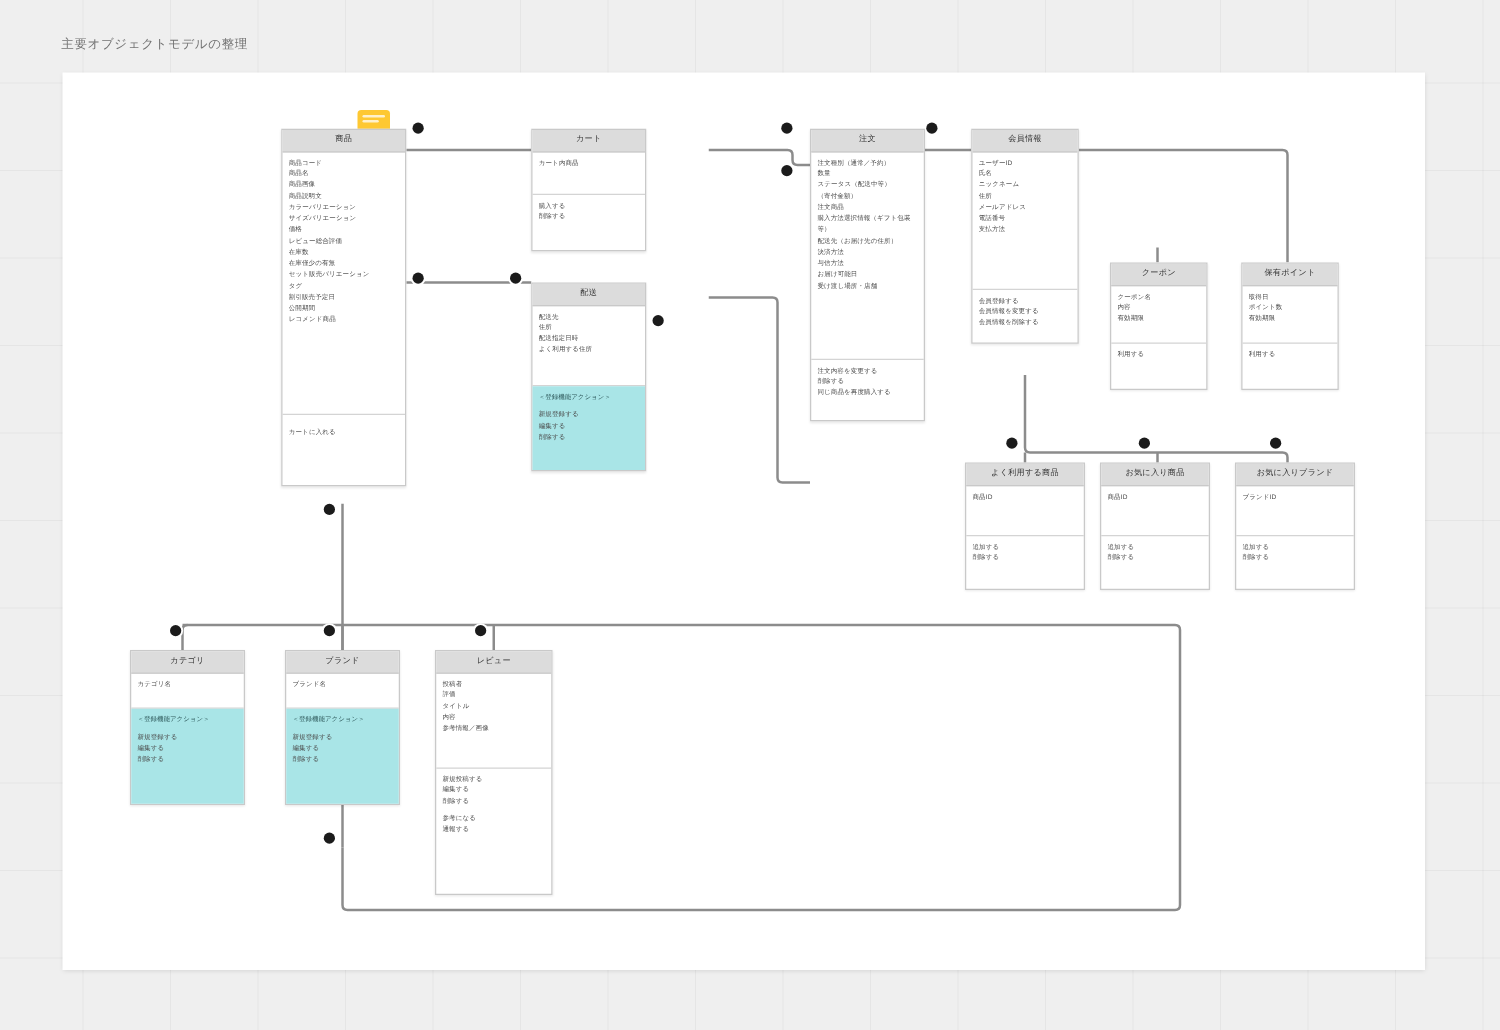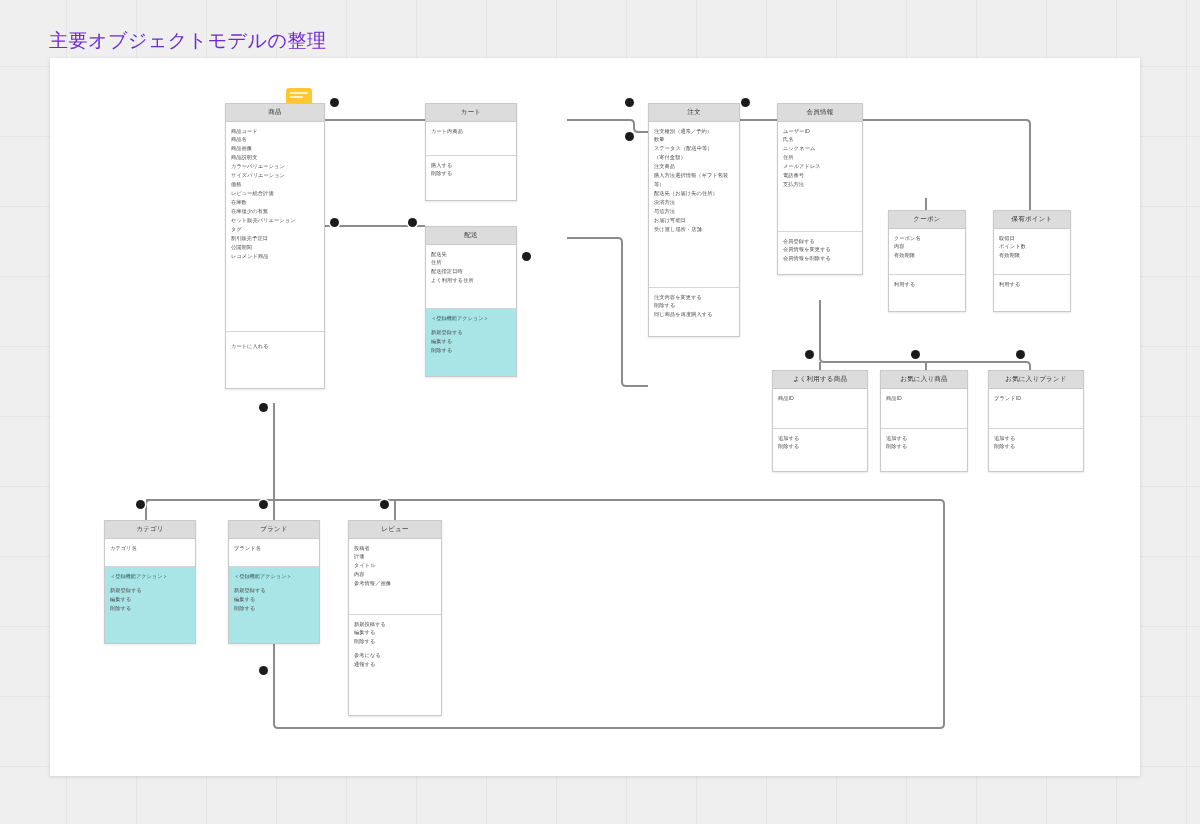--- a/index.html
+++ b/index.html
@@ -15,21 +15,21 @@
   #grid {
     position:absolute; left:0; top:0; width:1200px; height:824px;
     background-image:
       linear-gradient(to right, rgba(0,0,0,0.045) 1px, transparent 1px),
       linear-gradient(to bottom, rgba(0,0,0,0.045) 1px, transparent 1px);
     background-size:70px 70px;
     background-position:-4px -4px;
   }
   #page-title {
     position:absolute; left:49px; top:28px;
-    font-size:19px; color:#6d28d9; letter-spacing:0.5px;
+    font-size:10px; color:#737373; letter-spacing:0.5px;
   }
   #sheet {
     position:absolute; left:50px; top:58px; width:1090px; height:718px;
     background:#ffffff;
     box-shadow:0 1px 4px rgba(0,0,0,0.13);
   }
   #canvas { position:absolute; left:0; top:0; width:1090px; height:718px; }
   svg.links { position:absolute; left:0; top:0; width:1090px; height:718px; pointer-events:none; }
 
   

